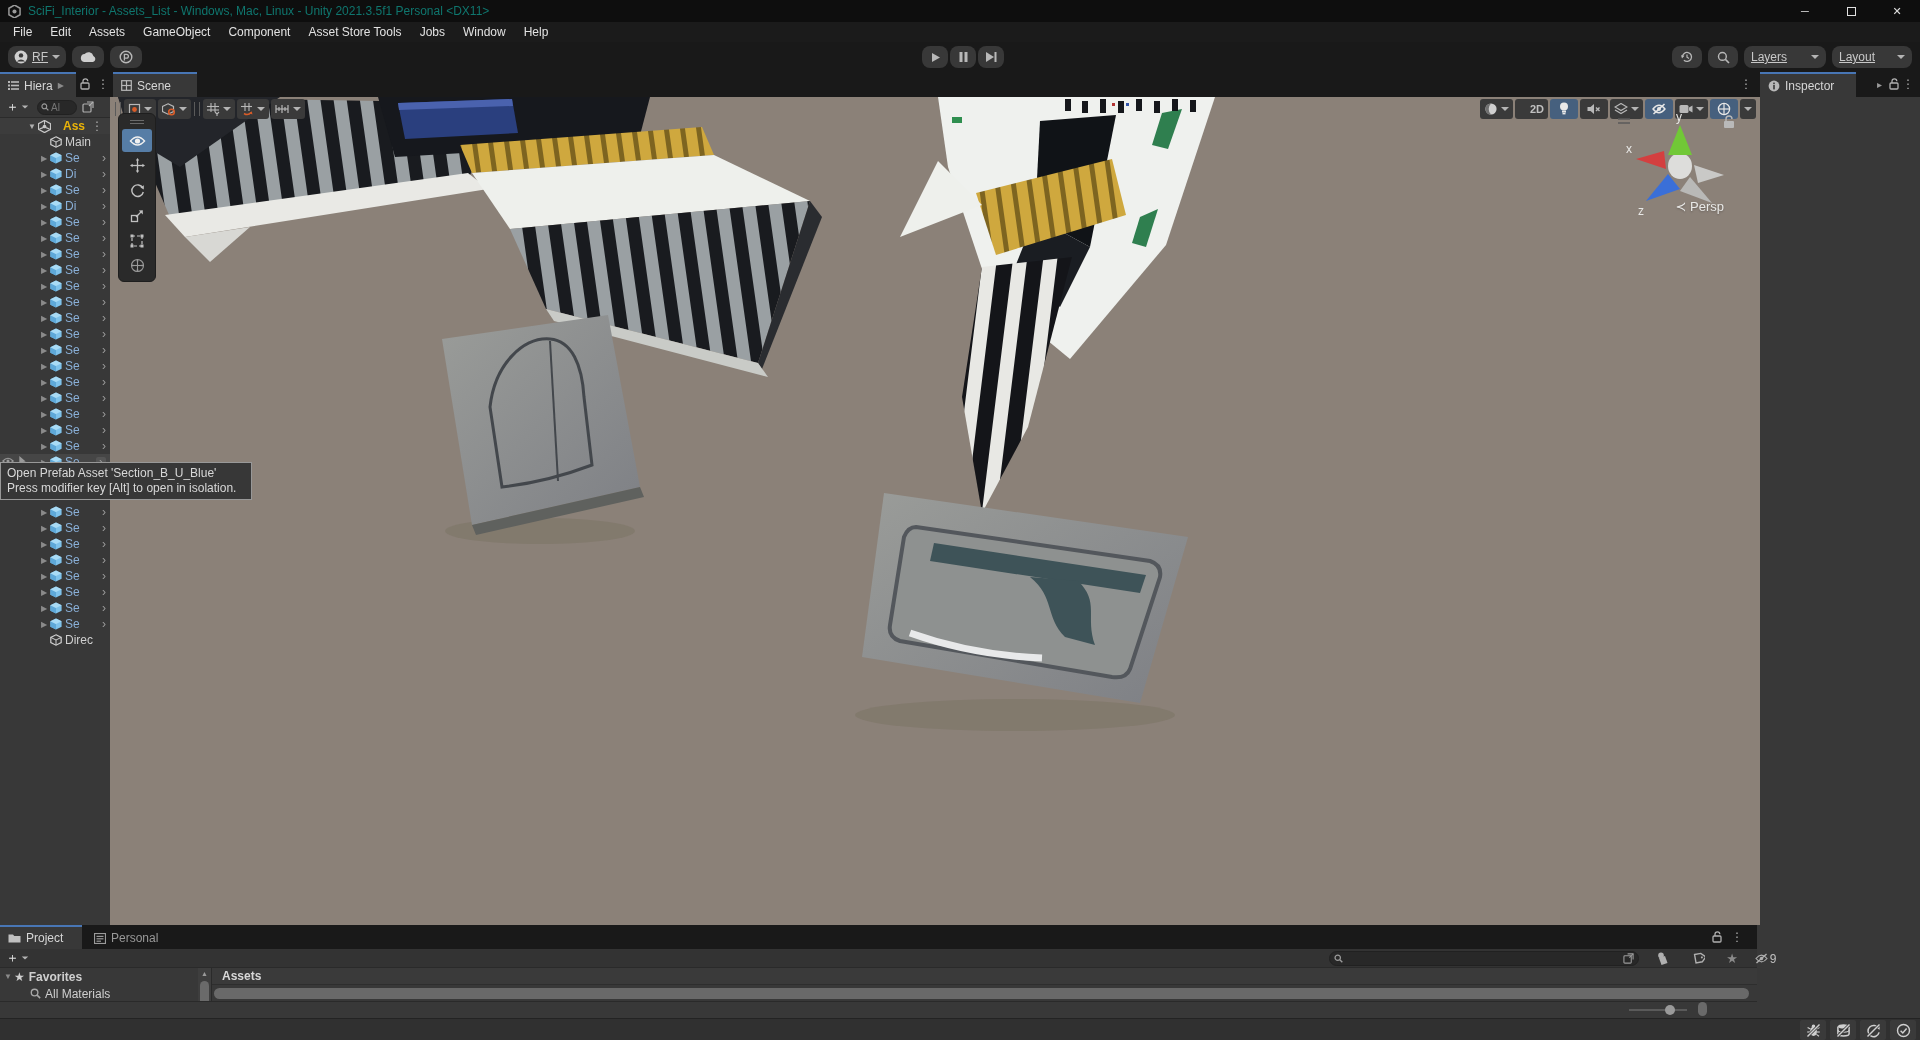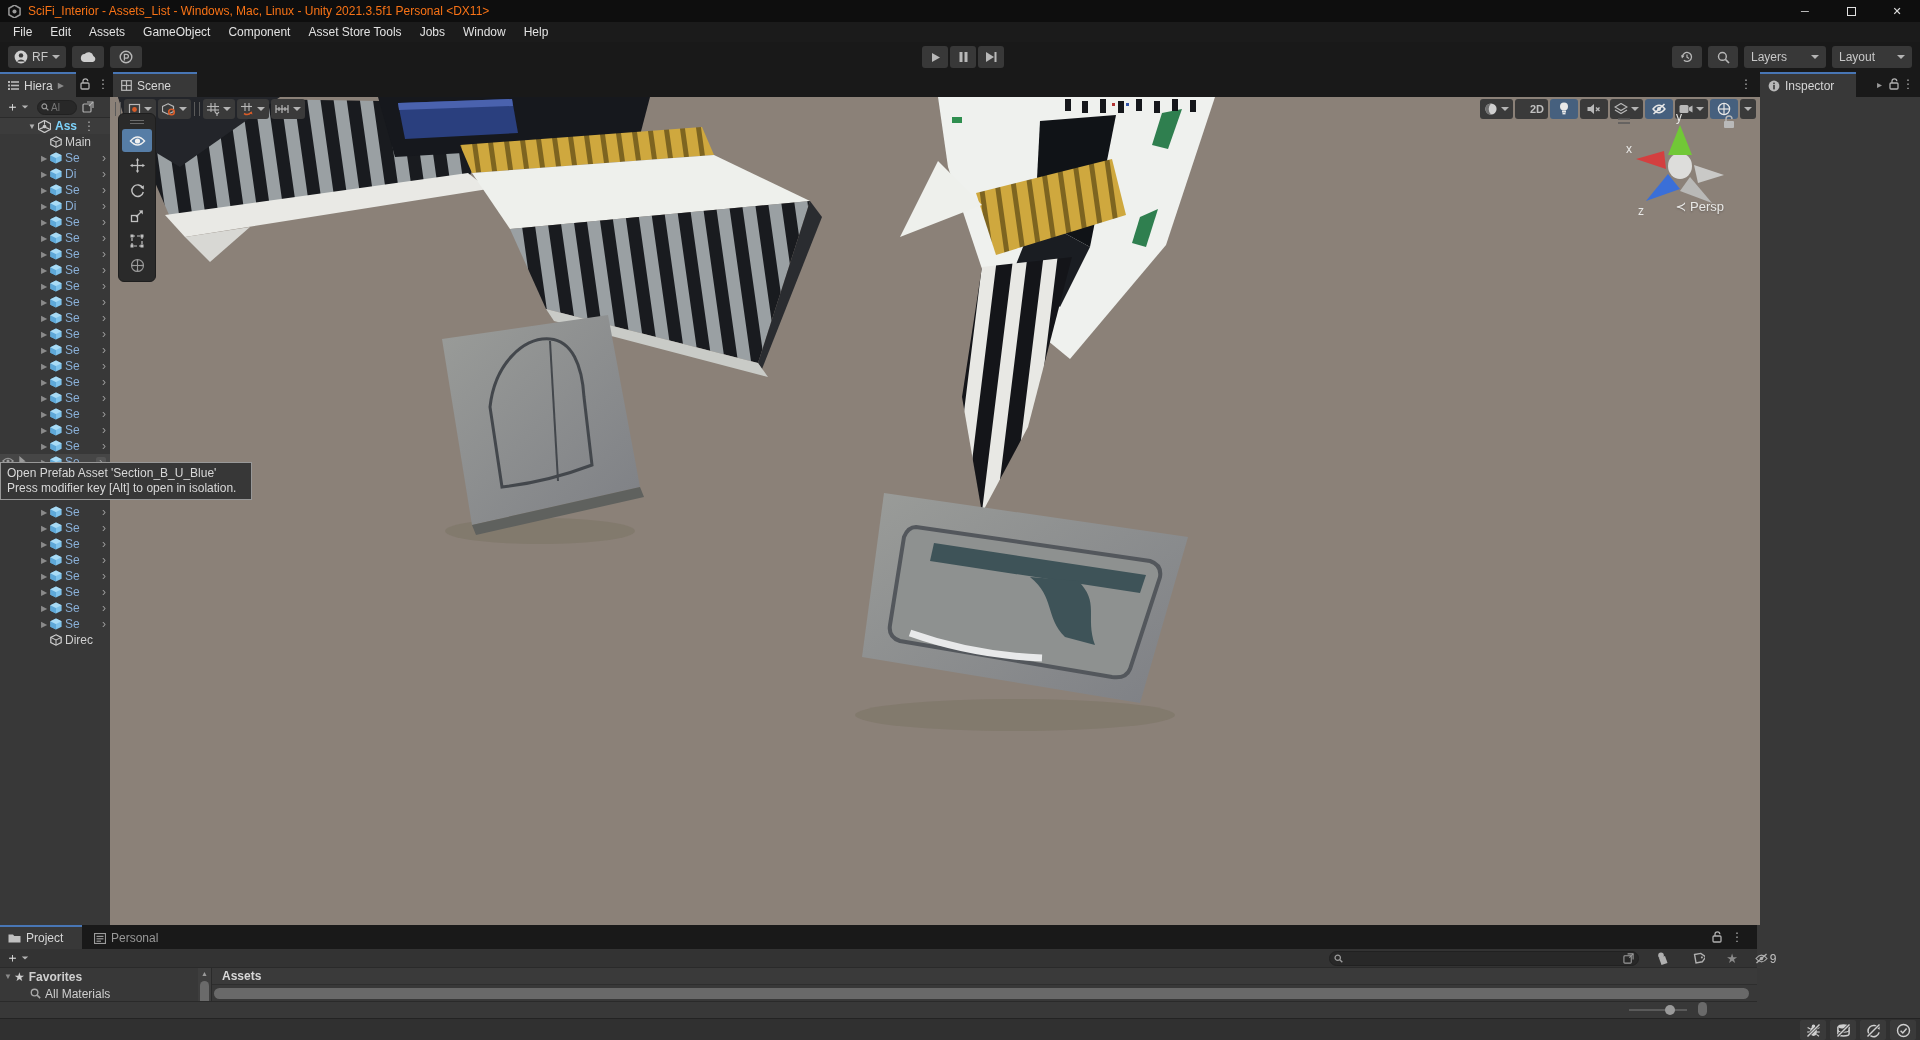--- a/index.html
+++ b/index.html
@@ -5,35 +5,35 @@
   * { margin:0; padding:0; box-sizing:border-box; }
   html,body { width:1920px; height:1040px; overflow:hidden; background:#383838;
     font-family:"Liberation Sans", sans-serif; color:#c8c8c8; font-size:12px;
     -webkit-font-smoothing:antialiased; }
   .abs { position:absolute; }
 
   
   .titlebar { position:absolute; left:0; top:0; width:1920px; height:22px; background:#0e0e0e;
     display:flex; align-items:center; }
   .titlebar .appicon { margin:0 7px 0 8px; display:flex; }
-  .titlebar .ttext { color:#f97316; font-size:12px; }
+  .titlebar .ttext { color:#0f766e; font-size:12px; }
   .wincontrols { position:absolute; right:0; top:0; height:22px; display:flex; }
   .winbtn { width:46px; height:22px; display:flex; align-items:center; justify-content:center;
     color:#e0e0e0; font-size:11px; }
   .maxglyph { width:9px; height:9px; border:1px solid #e0e0e0; display:inline-block; }
 
   
   .menubar { position:absolute; left:0; top:22px; width:1920px; height:20px; background:#1b1b1b;
     display:flex; align-items:flex-start; padding-left:4px; }
   .menu-item { padding:0 9px; color:#e2e2e2; line-height:20px; }
 
   
   .toolbar { position:absolute; left:0; top:42px; width:1920px; height:30px; background:#191919; }
-  .tbtn { position:absolute; top:4px; height:22px; background:#383838; border-radius:3px;
-    display:flex; align-items:center; justify-content:center; gap:4px; color:#c8c8c8; }
+  .tbtn { position:absolute; top:4px; height:22px; background:#383838; border-radius:8px;
+    display:flex; align-items:center; justify-content:center; gap:4px; color:#c8c8c8;text-decoration:underline; }
   .tbtn svg { display:block; }
   .caret { width:0; height:0; border-left:4px solid transparent; border-right:4px solid transparent;
     border-top:4px solid #b4b4b4; display:inline-block; }
 
   
   .tabbar { position:absolute; left:0; top:0; right:0; height:25px; background:#191919;text-align:center; }
   .tab { position:absolute; top:0; height:25px; background:#383838; border-top:2px solid #4876b5;
     display:flex; align-items:center; gap:5px; padding:0 8px; color:#d6d6d6; }
   .tab.inactive { background:#191919; border-top:2px solid transparent; color:#989898; }
   .kebab { color:#b0b0b0; font-size:12px; letter-spacing:0; }
@@ -52,21 +52,21 @@
   .hrow .gutter { position:absolute; left:2px; top:2px; display:none; gap:4px; }
   .hrow.hovered .gutter { display:flex; }
   .hrow .exp { width:12px; margin-left:38px; color:#8a8a8a; font-size:8px; text-align:center; flex:none; }
   .hrow .cube { flex:none; display:flex; }
   .hrow .lbl { margin-left:3px; color:#8ab0d8; white-space:nowrap; overflow:hidden; }
   .hrow .lbl.plain { color:#cfcfcf; }
   .hrow .open { position:absolute; right:4px; color:#9a9a9a; font-size:12px; line-height:10px; }
   .hrow.hovered .open { background:#555; border-radius:2px; padding:0 3px; }
   .scenerow { height:16px; display:flex; align-items:center; background:#3c3c3c; }
   .scenerow .exp { width:12px; margin-left:26px; color:#b0b0b0; font-size:8px; text-align:center; }
-  .scenerow .lbl { margin-left:4px; color:#7dd3fc; font-weight:bold; }
+  .scenerow .lbl { margin-left:12px; color:#eab308; font-weight:bold; }
   .scenerow .kebab { margin-left:6px; }
 
   
   .tooltip { position:absolute; left:0px; top:462px; width:252px; background:#373737;
     border:1px solid #989898; color:#d8d8d8; font-size:12px; line-height:15px; padding:3px 6px;
     z-index:60; }
 
   
   .scene { position:absolute; left:110px; top:72px; width:1650px; height:853px; }
   .viewport { position:absolute; left:0; top:25px; width:1650px; height:828px; background:#8b8178;

